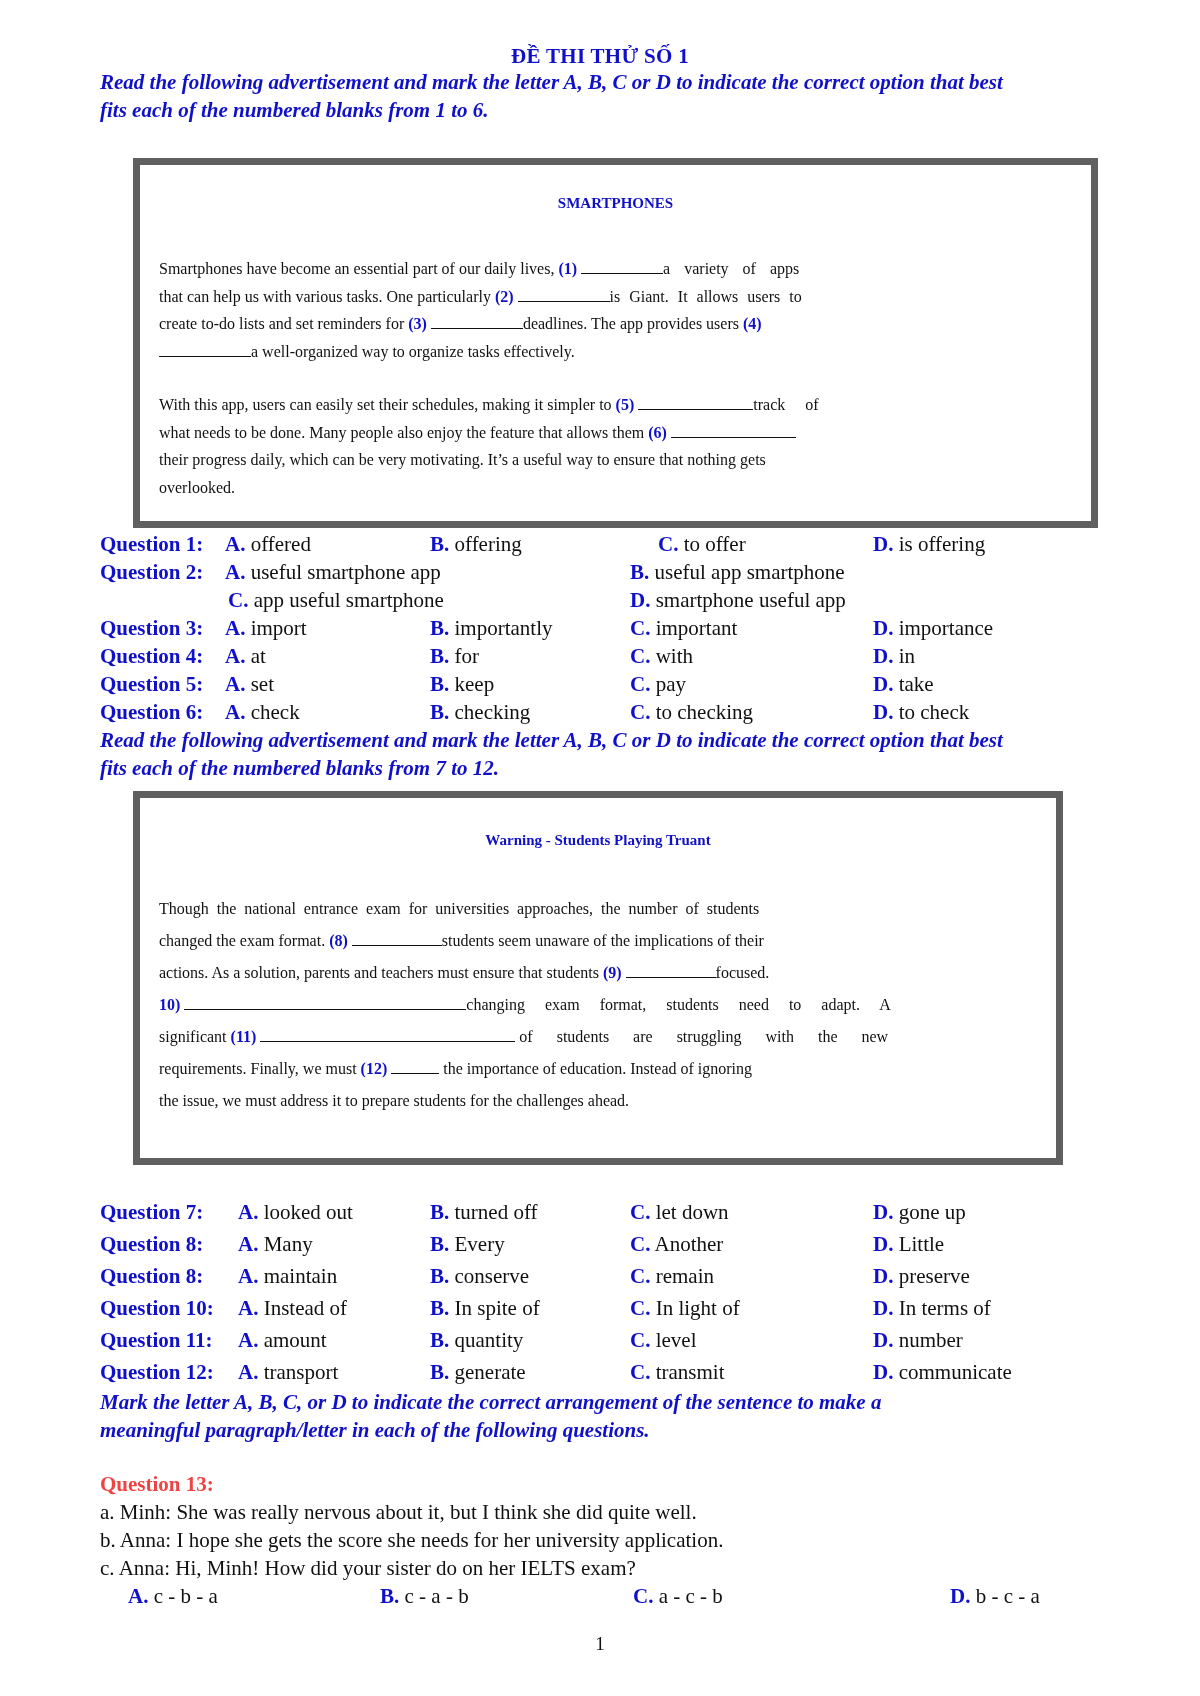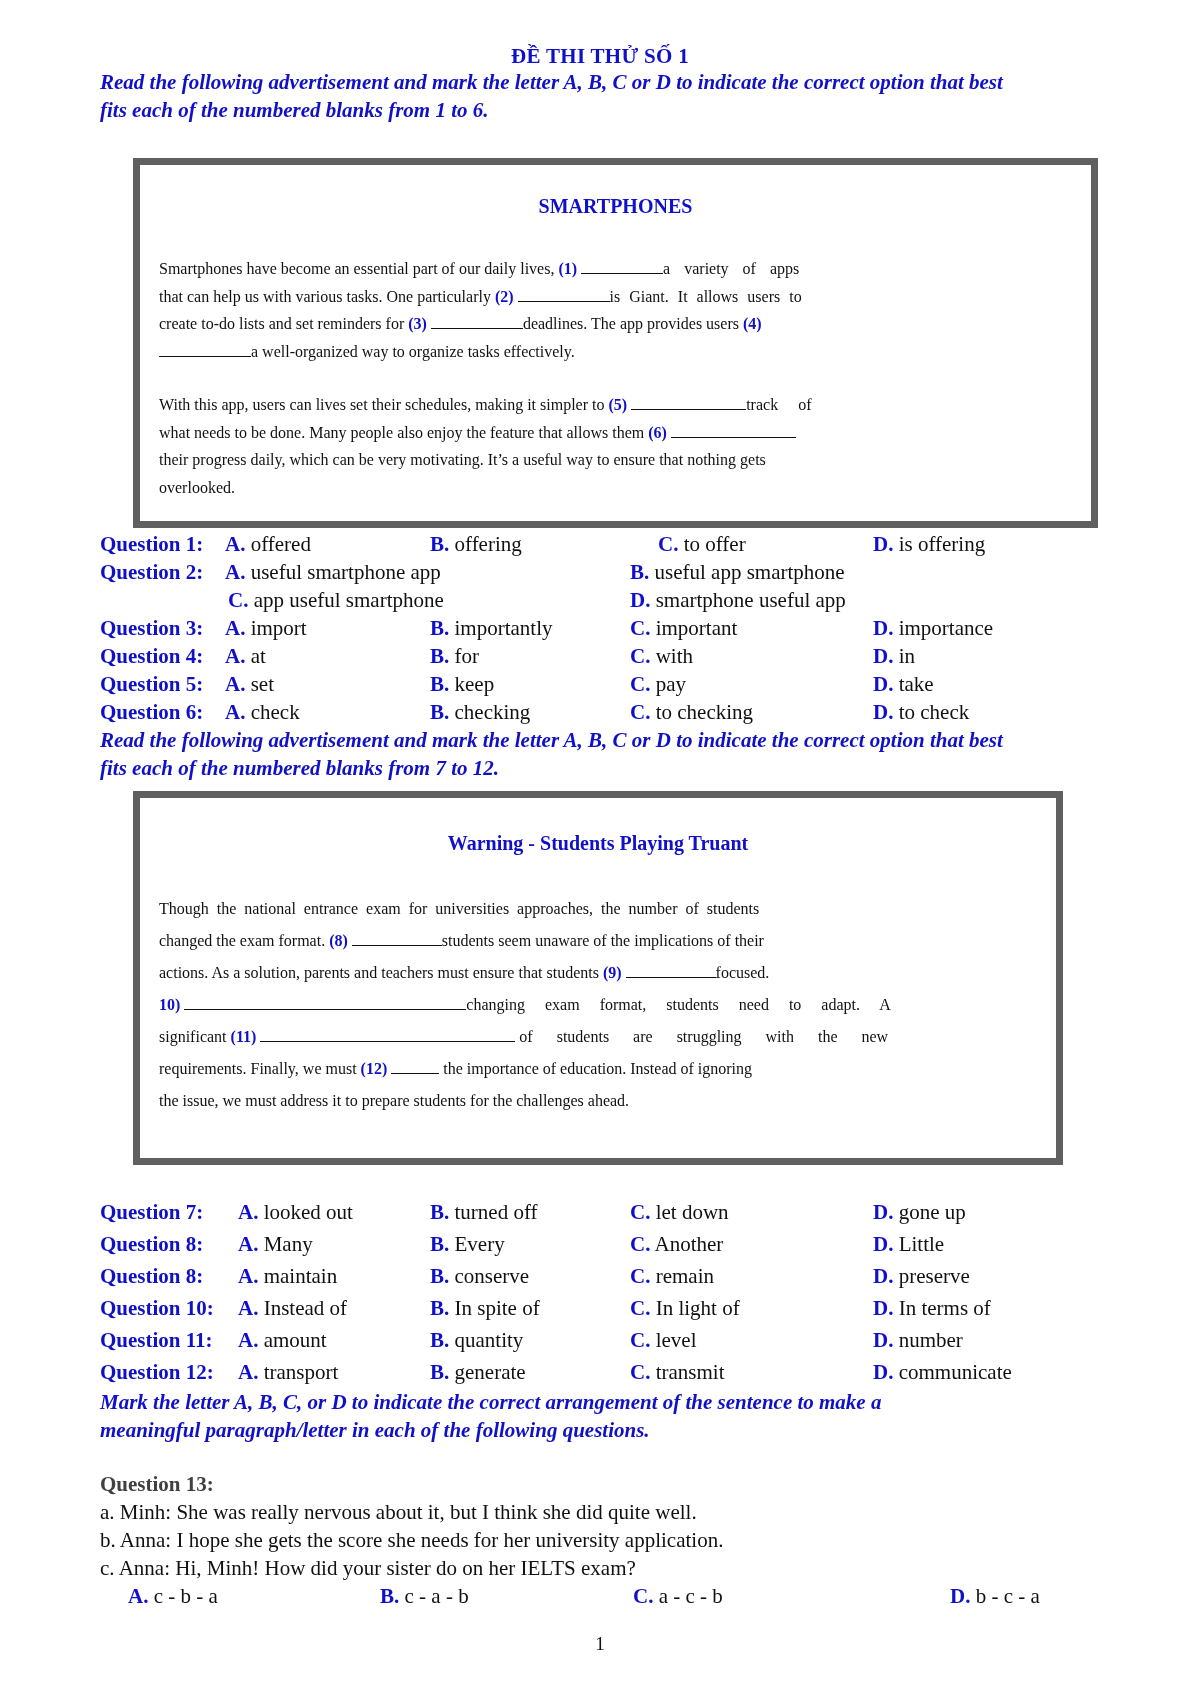--- a/index.html
+++ b/index.html
@@ -17,21 +17,21 @@
       position: absolute; left: 100px; width: 1060px;
       font-size: 21px; font-weight: bold; font-style: italic; color: #1010c8;
       line-height: 28px;
     }
     .box {
       position: absolute; left: 133px; border: 7px solid #606060;
       box-sizing: border-box; background: #fff;
     }
     .box-title {
       position: absolute; left: 0; width: 100%; text-align: center;
-      font-size: 20px; font-weight: bold; color: #1010c8;
+      font-size: 15px; font-weight: bold; color: #1010c8;
     }
     .box-para {
       position: absolute; left: 19px; font-size: 16px; line-height: 27.5px;
       text-align: justify; text-align-last: left;
     }
     .num { color: #1010c8; font-weight: bold; }
     .blank { display: inline-block; border-bottom: 1.5px solid #111; height: 16px; vertical-align: baseline; }
     .qrow { position: absolute; left: 100px; height: 28px; font-size: 21px; white-space: nowrap; }
     .qrow .qlabel { position: absolute; left: 0; color: #1010c8; font-weight: bold; }
     .qrow .opt { position: absolute; }
@@ -51,21 +51,21 @@
 
 <div class="box" style="top:158px; width:965px; height:370px;">
   <div class="box-title" style="top:30px;">SMARTPHONES</div>
   <div class="box-para" style="top:90px; width:920px;">
     <div style="white-space:nowrap;"><span>Smartphones have become an essential part of our daily lives,</span> <span class="num">(1)</span> <span class="blank" style="width:82px"></span><span style="word-spacing:10px">a  variety  of  apps</span></div>
     <div style="white-space:nowrap;"><span>that can help us with various tasks. One particularly</span> <span class="num">(2)</span> <span class="blank" style="width:92px"></span><span style="word-spacing:5px">is  Giant.  It  allows  users  to</span></div>
     <div style="white-space:nowrap;"><span>create to-do lists and set reminders for</span> <span class="num">(3)</span> <span class="blank" style="width:92px"></span><span>deadlines. The app provides users</span> <span class="num">(4)</span></div>
     <div style="white-space:nowrap;"><span class="blank" style="width:92px"></span><span>a well-organized way to organize tasks effectively.</span></div>
   </div>
   <div class="box-para" style="top:226px; width:920px;">
-    <div style="white-space:nowrap;"><span>With this app, users can lives set their schedules, making it simpler to</span> <span class="num">(5)</span> <span class="blank" style="width:115px"></span><span style="white-space:pre">track     of</span></div>
+    <div style="white-space:nowrap;"><span>With this app, users can easily set their schedules, making it simpler to</span> <span class="num">(5)</span> <span class="blank" style="width:115px"></span><span style="white-space:pre">track     of</span></div>
     <div style="white-space:nowrap;"><span>what needs to be done. Many people also enjoy the feature that allows them</span> <span class="num">(6)</span> <span class="blank" style="width:125px"></span></div>
     <div style="white-space:nowrap;"><span>their progress daily, which can be very motivating. It’s a useful way to ensure that nothing gets</span></div>
     <div style="white-space:nowrap;"><span>overlooked.</span></div>
   </div>
 </div>
 
 <div class="qrow" style="top:532px; width:1000px;">
   <span class="qlabel">Question 1:</span>
   <span class="opt" style="left:125px"><span class="letter">A.</span> <span>offered</span></span>
   <span class="opt" style="left:330px"><span class="letter">B.</span> <span>offering</span></span>
@@ -169,21 +169,21 @@
   <span class="opt" style="left:330px"><span class="letter">B.</span> <span>generate</span></span>
   <span class="opt" style="left:530px"><span class="letter">C.</span> <span>transmit</span></span>
   <span class="opt" style="left:773px"><span class="letter">D.</span> <span>communicate</span></span>
 </div>
 
 <div class="instruction" style="top:1388px;">
   <div>Mark the letter A, B, C, or D to indicate the correct arrangement of the sentence to make a</div>
   <div>meaningful paragraph/letter in each of the following questions.</div>
 </div>
 
-<div class="line" style="top:1472px; color:#404040; font-weight:bold;">Question 13:</div>
+<div class="line" style="top:1472px; color:#ef4444; font-weight:bold;">Question 13:</div>
 <div class="line" style="top:1500px;">a. Minh: She was really nervous about it, but I think she did quite well.</div>
 <div class="line" style="top:1528px;">b. Anna: I hope she gets the score she needs for her university application.</div>
 <div class="line" style="top:1556px;">c. Anna: Hi, Minh! How did your sister do on her IELTS exam?</div>
 <div class="qrow" style="top:1584px; width:1000px;">
   <span class="opt" style="left:28px"><span class="letter">A.</span> <span>c - b - a</span></span>
   <span class="opt" style="left:280px"><span class="letter">B.</span> <span>c - a - b</span></span>
   <span class="opt" style="left:533px"><span class="letter">C.</span> <span>a - c - b</span></span>
   <span class="opt" style="left:850px"><span class="letter">D.</span> <span>b - c - a</span></span>
 </div>
 

